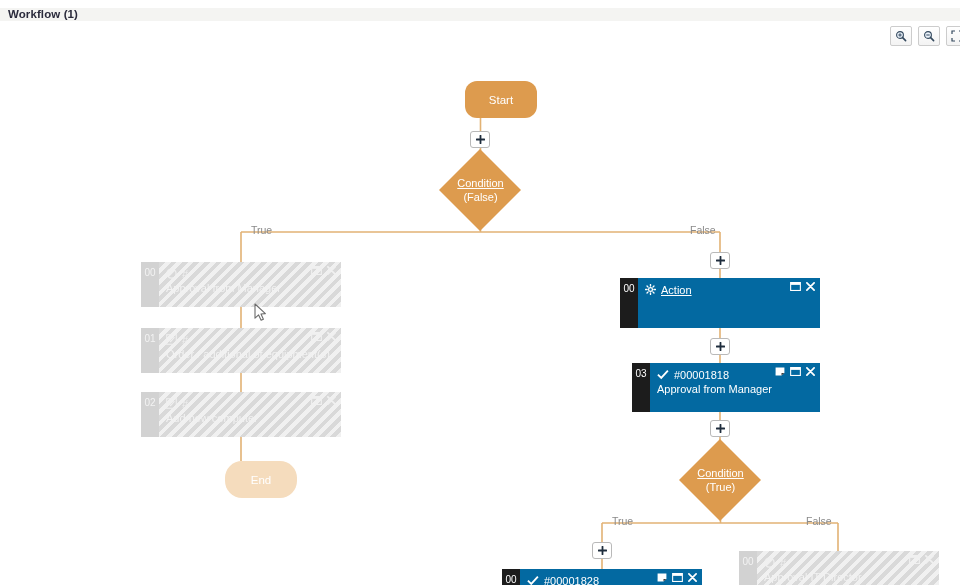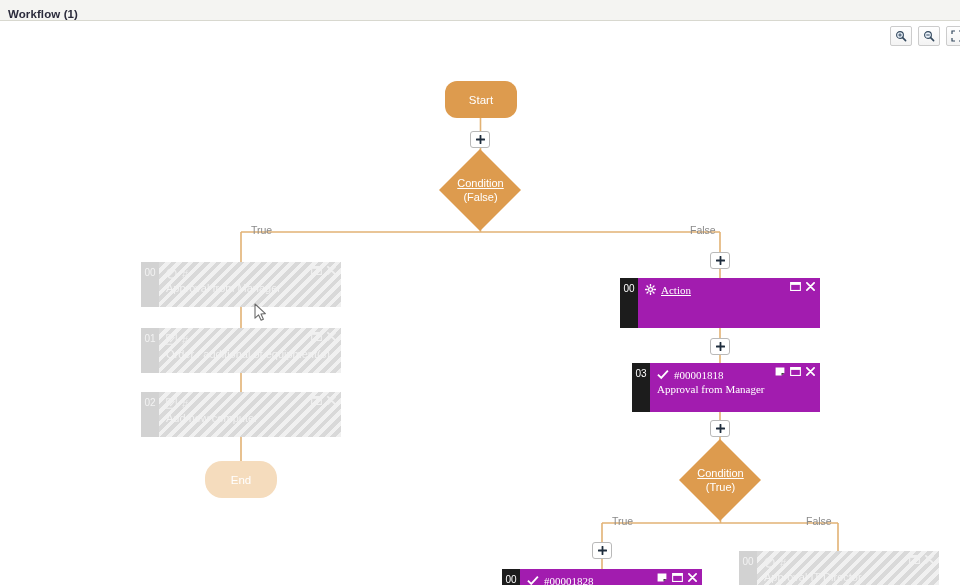--- a/index.html
+++ b/index.html
@@ -9,24 +9,24 @@
     background: #ffffff;
     font-family: "Liberation Sans", sans-serif;
     font-size: 12px;
     color: #333;
   }
 
   
   #app { position: relative; width: 960px; height: 585px; overflow: hidden; background:#fff; }
 
   .titlebar {
-    position: absolute; left: 0; top: 0; width: 960px; height: 21px;
+    position: absolute; left: 0; top: 8px; width: 960px; height: 21px;
     background: #f4f4f2;
     border-bottom: 1px solid #d8d8cf;
-    display: flex; align-items: flex-end;
+    display: flex; align-items: flex-start;
   }
   .titlebar-title {
     font-size: 11.5px; font-weight: bold; color: #2b2b3c;
     padding-left: 8px; letter-spacing: .1px;
   }
 
   .toolbar {
     position: absolute; right: 0; top: 21px; width: 960px; height: 30px;
     background: #ffffff;
     display: flex; justify-content: flex-end; align-items: center;
@@ -45,21 +45,21 @@
   .tool-btn svg { display: block; }
 
   
   .canvas {
     position: absolute; left: 0; top: 51px; width: 960px; height: 534px;
     background: #ffffff;
     overflow: hidden;
   }
   .edges { position: absolute; left:0; top:0; width: 960px; height: 534px; }
 
-  .node { position: absolute; }
+  .node { position: absolute; margin-left: 20px; }
 
   
   .terminal {
     border-radius: 12px;
     display: flex; align-items: center; justify-content: center;
     color: #ffffff; font-size: 11.5px;
   }
   .terminal.start { background: #dd9b4e; }
   .terminal.end   { background: #f5dcbd; }
 
@@ -128,21 +128,21 @@
     max-width: 168px;
   }
   .act-tools {
     position: absolute; right: 5px; top: 4px;
     display: flex; align-items: center; gap: 5px;
   }
   .act-tools .tool { cursor: pointer; display:block; }
 
   
   .act.dark .act-idx  { background: #1c1c1c; color: #ffffff; }
-  .act.dark .act-body { background: #a21caf; color: #ffffff; font-family: Liberation Serif, serif; }
+  .act.dark .act-body { background: #0369a1; color: #ffffff; }
   .act.dark .lnk { text-decoration: underline; cursor: pointer; color: #ffffff; }
 
   
   .act.ghost .act-idx {
     background: #d2d2d2; color: #f3f3f3;
   }
   .act.ghost .act-body {
     background-color: #d9d9d9;
     background-image: repeating-linear-gradient(
       -45deg,

